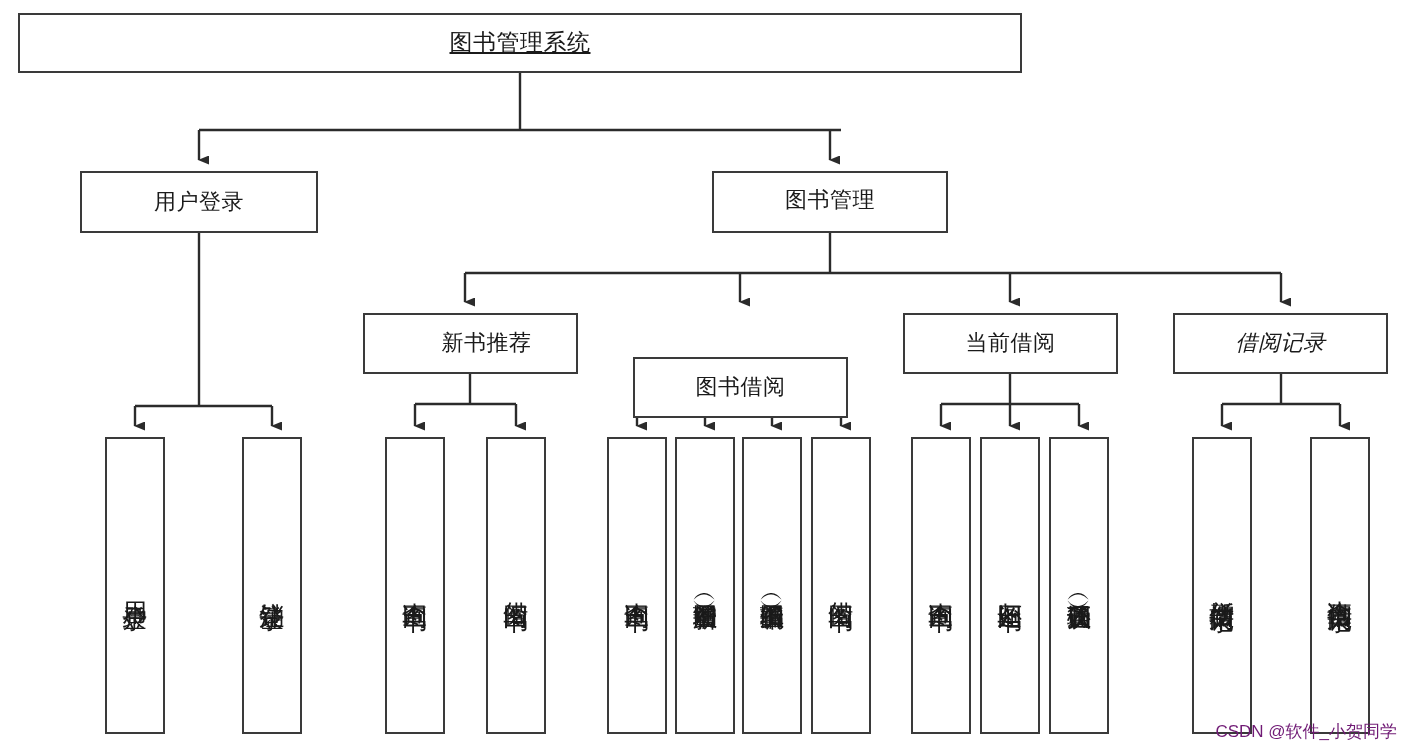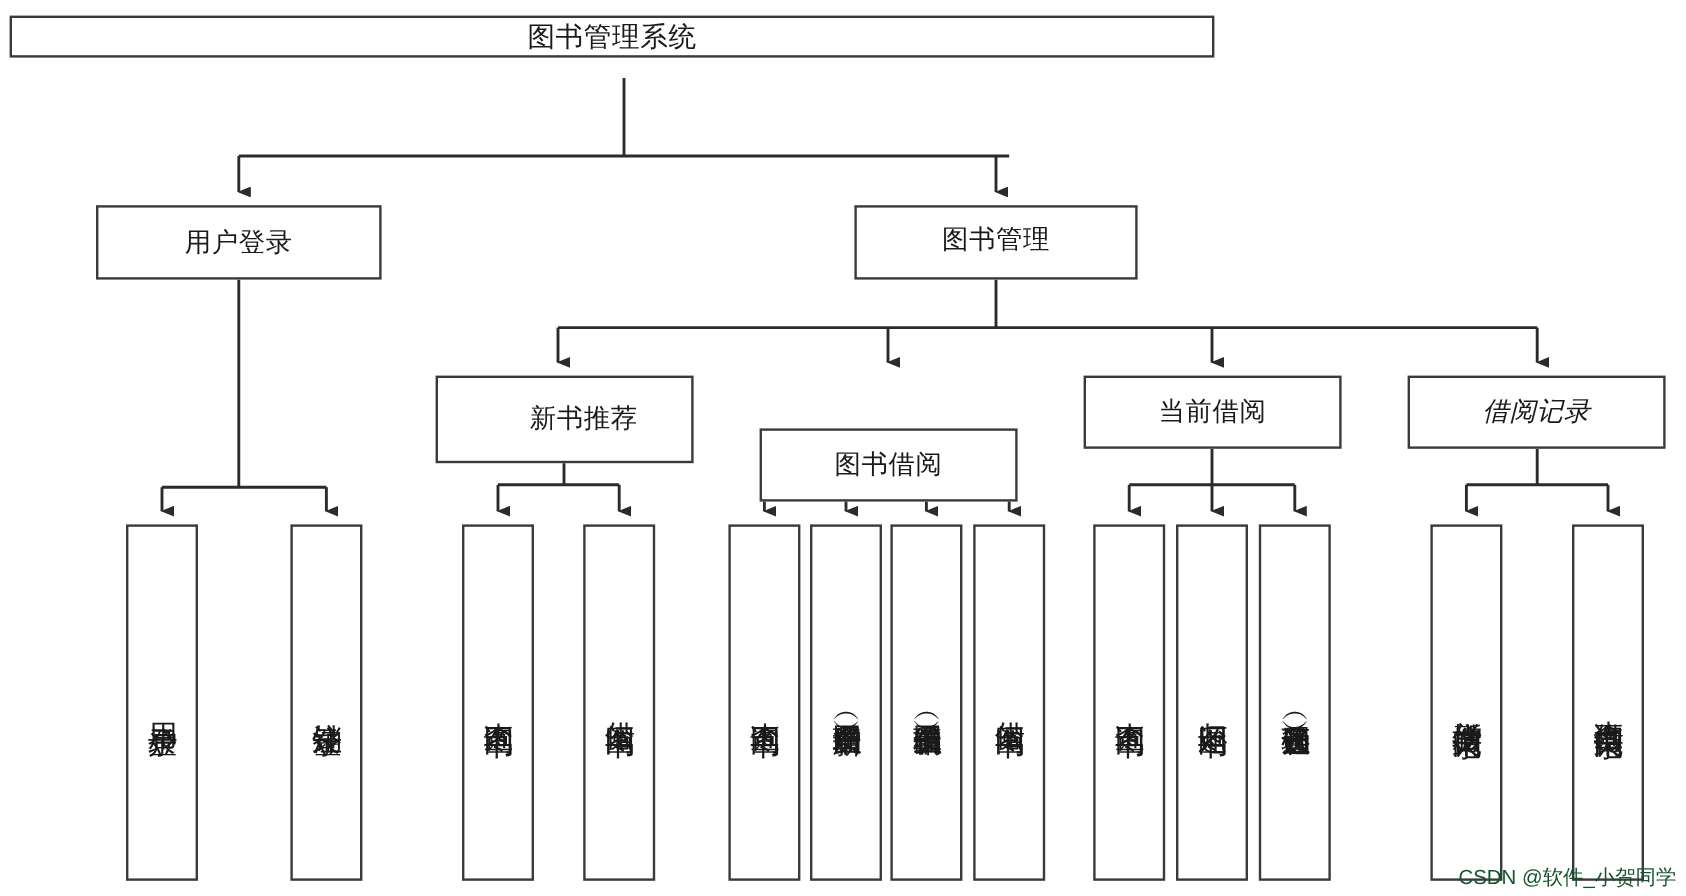--- a/index.html
+++ b/index.html
@@ -54,21 +54,21 @@
     font-size:24px;
     letter-spacing:0px;
     line-height:1.0;
   }
 
   .watermark{
     position:absolute;
     right:8px;
     bottom:4px;
     font-size:17px;
-    color:#14532d;
+    color:#701a75;
     white-space:nowrap;
     user-select:none;
   }
 </style>
 </head>
 <body>
 
 <div id="diagram">
 
   <svg width="1405" height="747" style="position:absolute;left:0;top:0;">
@@ -114,32 +114,32 @@
       <path d="M1010,404 L1010,426" marker-end="url(#arrow)"></path>
       <path d="M1079,404 L1079,426" marker-end="url(#arrow)"></path>
 
       <path d="M1281,374 L1281,404"></path>
       <path d="M1222,404 L1340,404"></path>
       <path d="M1222,404 L1222,426" marker-end="url(#arrow)"></path>
       <path d="M1340,404 L1340,426" marker-end="url(#arrow)"></path>
     </g>
   </svg>
 
-  <div class="node h root" style="left:8px;top:13px;width:1004px;height:35px;">
+  <div class="node h root" style="left:18px;top:13px;width:1004px;height:60px;text-decoration:underline;">
     <span class="label">图书管理系统</span>
   </div>
 
   <div class="node h" style="left:80px;top:171px;width:238px;height:62px;">
     <span class="label">用户登录</span>
   </div>
   <div class="node h" style="left:712px;top:171px;width:236px;height:62px;font-family:Liberation Mono, monospace;">
     <span class="label">图书管理</span>
   </div>
 
-  <div class="node h" style="left:363px;top:313px;width:215px;height:73px;padding-left:32px;">
+  <div class="node h" style="left:363px;top:313px;width:215px;height:61px;padding-left:32px;">
     <span class="label">新书推荐</span>
   </div>
   <div class="node h" style="left:633px;top:313px;width:215px;height:61px;margin-top:44px;">
     <span class="label">图书借阅</span>
   </div>
   <div class="node h" style="left:903px;top:313px;width:215px;height:61px;">
     <span class="label">当前借阅</span>
   </div>
   <div class="node h" style="left:1173px;top:313px;width:215px;height:61px;font-style:italic;">
     <span class="label">借阅记录</span>

